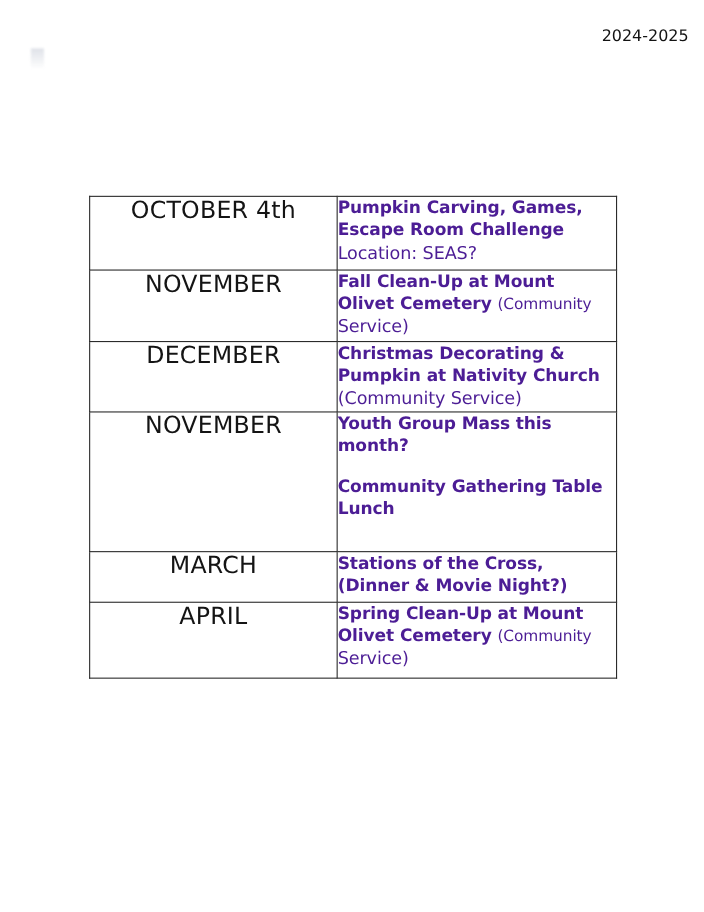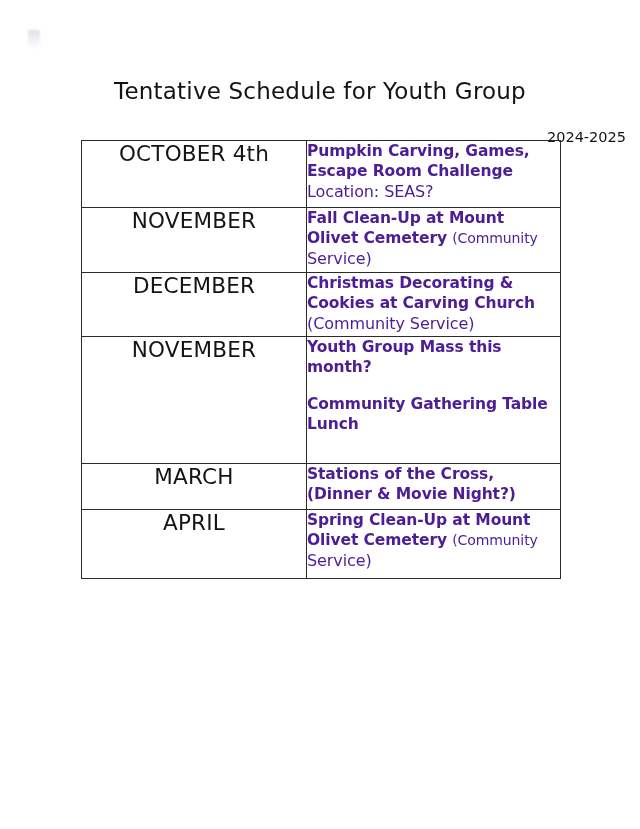--- a/index.html
+++ b/index.html
@@ -52,21 +52,21 @@
     text-align: right;
     font-family: "DejaVu Sans", sans-serif;
     font-size: 14.5px;
     font-weight: 400;
     color: #131313;
   }
 
   .schedule-table-wrap {
     position: absolute;
     left: 81px;
-    top: 140px;
+    top: 164px;
     width: 477px;
   }
 
   table.schedule-table {
     border-collapse: collapse;
     width: 477px;
     table-layout: fixed;
   }
 
   table.schedule-table td {
@@ -149,21 +149,20 @@
   tr.row-mar td { height: 45px; }
   tr.row-apr td { height: 68px; }
 </style>
 </head>
 <body>
 
 <div class="page">
 
   <div class="scan-artifact"></div>
 
-  <h1 class="doc-title">Tentative Schedule for Youth Group</h1>
 
   <div class="doc-subtitle">2024-2025</div>
 
   <div class="schedule-table-wrap">
     <table class="schedule-table">
       <tbody id="schedule-body">
           <tr class="row-oct">
             <td class="month-cell">OCTOBER 4th</td>
             <td class="activity-cell">
               <div class="act-line">Pumpkin Carving, Games,</div>
@@ -176,21 +175,21 @@
             <td class="activity-cell">
               <div class="act-line">Fall Clean-Up at Mount</div>
               <div class="act-line"><span>Olivet Cemetery </span><span class="act-note-inline">(Community</span></div>
               <div class="act-note">Service)</div>
             </td>
           </tr>
           <tr class="row-dec">
             <td class="month-cell">DECEMBER</td>
             <td class="activity-cell">
               <div class="act-line">Christmas Decorating &amp;</div>
-              <div class="act-line">Cookies at Carving Church</div>
+              <div class="act-line">Pumpkin at Nativity Church</div>
               <div class="act-note">(Community Service)</div>
             </td>
           </tr>
           <tr class="row-feb">
             <td class="month-cell">NOVEMBER</td>
             <td class="activity-cell">
               <div class="act-line">Youth Group Mass this</div>
               <div class="act-line">month?</div>
               <div class="act-blank"></div>
               <div class="act-line">Community Gathering Table</div>

